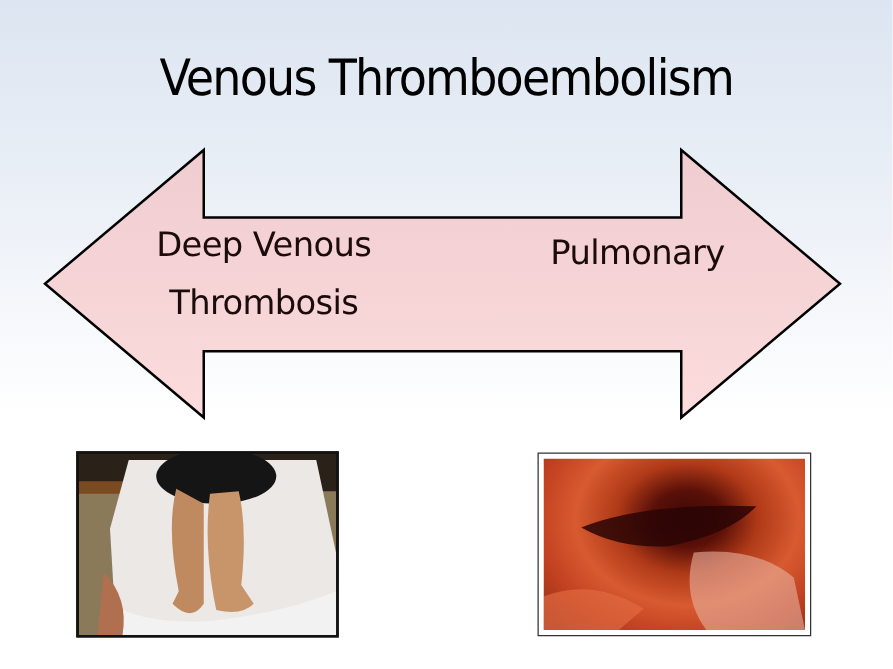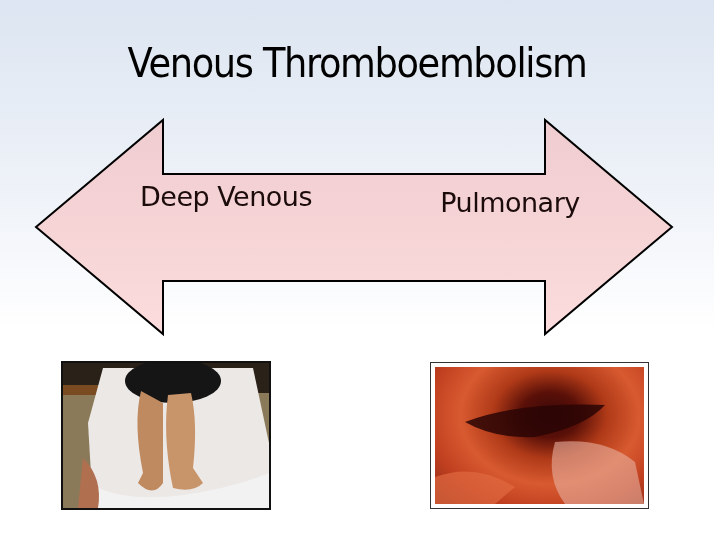--- a/index.html
+++ b/index.html
@@ -3,21 +3,21 @@
 <meta charset="utf-8">
 <style>
   html, body { margin:0; padding:0; }
   body { width:714px; height:535px; overflow:hidden; position:relative;
     background: linear-gradient(to bottom, #dce5f1 0%, #eef2f8 35%, #ffffff 62%, #ffffff 100%);
     font-family: "DejaVu Sans", sans-serif; }
   .title { position:absolute; left:0; width:714px; top:40px; text-align:center;
     font-size:40px; color:#000; letter-spacing:-1.5px; transform:scaleX(0.92); }
   svg.arrow { position:absolute; left:0; top:0; }
   .label { position:absolute; font-size:27px; color:#1c0b0b; text-align:center; line-height:46px; letter-spacing:-0.5px; }
-  .label.left { left:115px; width:222px; top:174px; }
+  .label.left { left:100px; width:222px; top:174px; }
   .label.right { left:410px; width:200px; top:180px; }
   .photo { position:absolute; }
   .photo.left { left:61px; top:361px; width:206px; height:145px; border:2px solid #111; background:#222; overflow:hidden; }
   .photo.right { left:430px; top:362px; width:217px; height:145px; border:1px solid #333; background:#fff; }
   .photo.right .inner { position:absolute; left:4px; top:4px; right:4px; bottom:4px; overflow:hidden;
     background: radial-gradient(ellipse at 55% 35%, #3a0808 0%, #5a1008 18%, #b03a18 35%, #d85a30 55%, #c04020 75%, #8a2a18 100%); }
 </style>
 </head>
 <body>
 
@@ -28,20 +28,21 @@
     <linearGradient id="ag" x1="0" y1="0" x2="0" y2="1">
       <stop offset="0" stop-color="#efccd0"></stop>
       <stop offset="1" stop-color="#fcdcdc"></stop>
     </linearGradient>
   </defs>
   <polygon points="36,227 163,120 163,174 545,174 545,120 672,227 545,334 545,281 163,281 163,334" fill="url(#ag)" stroke="#000" stroke-width="2" stroke-linejoin="miter"></polygon>
 </svg>
 
 <div class="label left">
   <div>Deep Venous</div>
+  <div>Thrombosis</div>
 </div>
 <div class="label right">
   <div>Pulmonary</div>
 </div>
 
 <div class="photo left">
   <svg width="206" height="145">
     <rect width="206" height="145" fill="#8a7a5a"></rect>
     <rect x="0" y="0" width="206" height="30" fill="#2a2218"></rect>
     <rect x="0" y="22" width="40" height="10" fill="#7a4a20"></rect>

